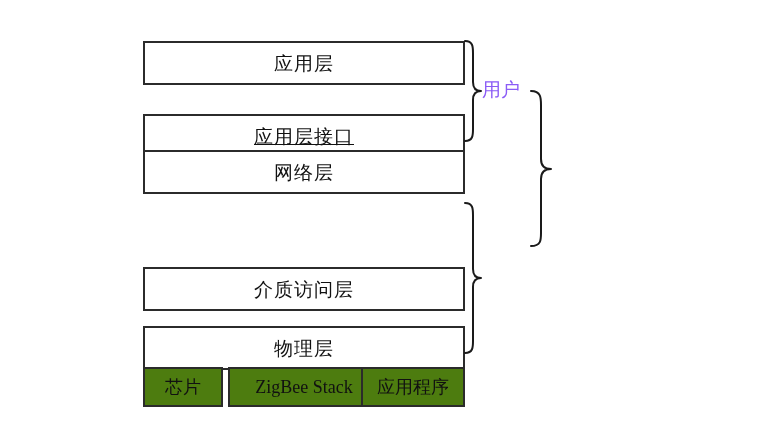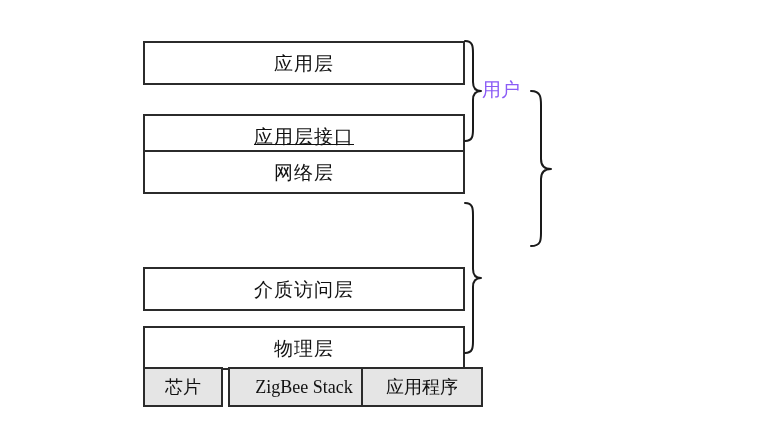--- a/index.html
+++ b/index.html
@@ -47,34 +47,34 @@
   .lb4 { top: 267px; }
   .lb5 { top: 312px; margin-top: 14px; }
 
   
   .comp-box {
     position: absolute;
     top: 367px;
     height: 40px;
     box-sizing: border-box;
     border: 2px solid #2b2b2b;
-    background: #e5e5e5;
+    background: #4d7c0f;
     display: flex;
     align-items: center;
     justify-content: center;
   }
   .comp-label {
     font-size: 18px;
     line-height: 1;
     color: #111111;
     white-space: nowrap;
   }
   .cb0 { left: 143px; width: 80px; }
   .cb1 { left: 228px; width: 152px; }
-  .cb2 { left: 361px; width: 122px; }
+  .cb2 { left: 361px; width: 104px; }
 
   
   .brace {
     position: absolute;
     overflow: visible;
   }
   .brace path {
     fill: none;
     stroke: #1a1a1a;
     stroke-width: 2;

